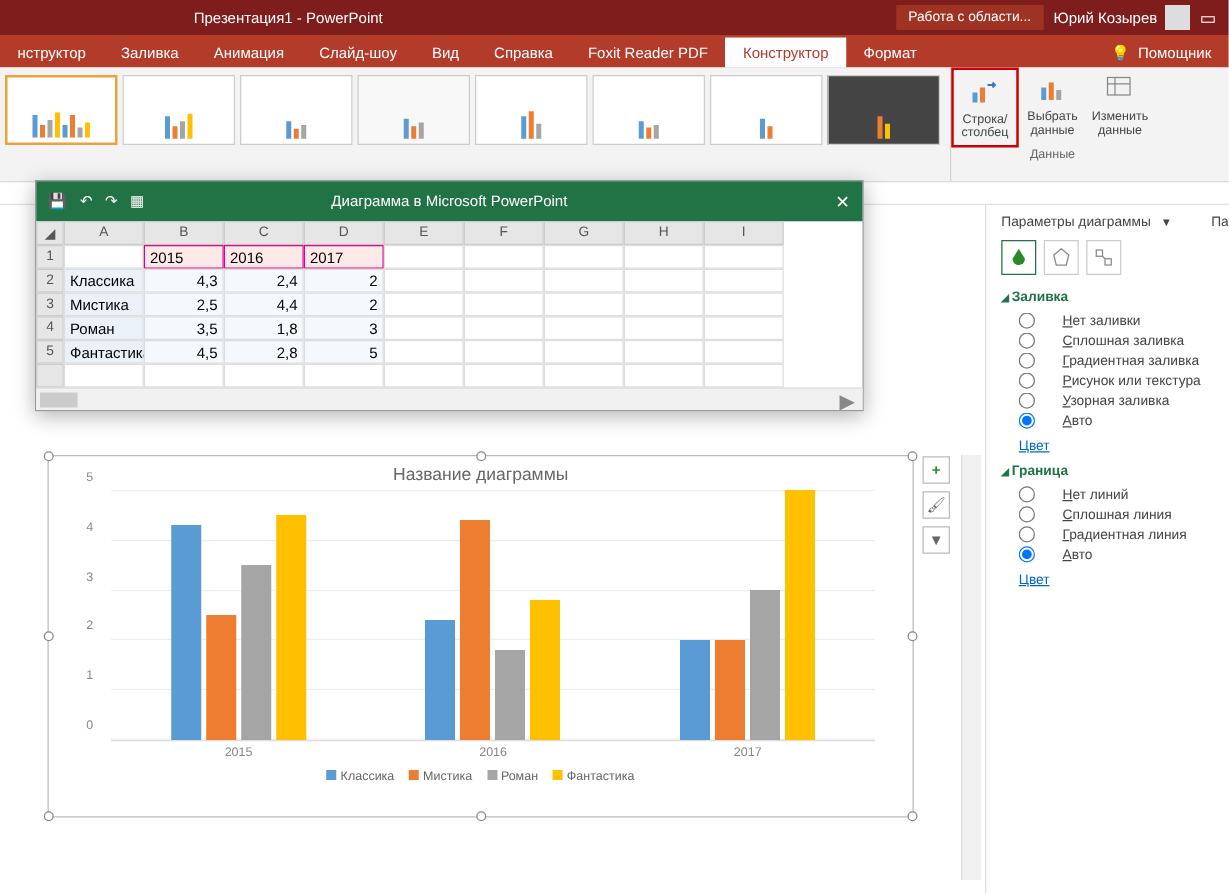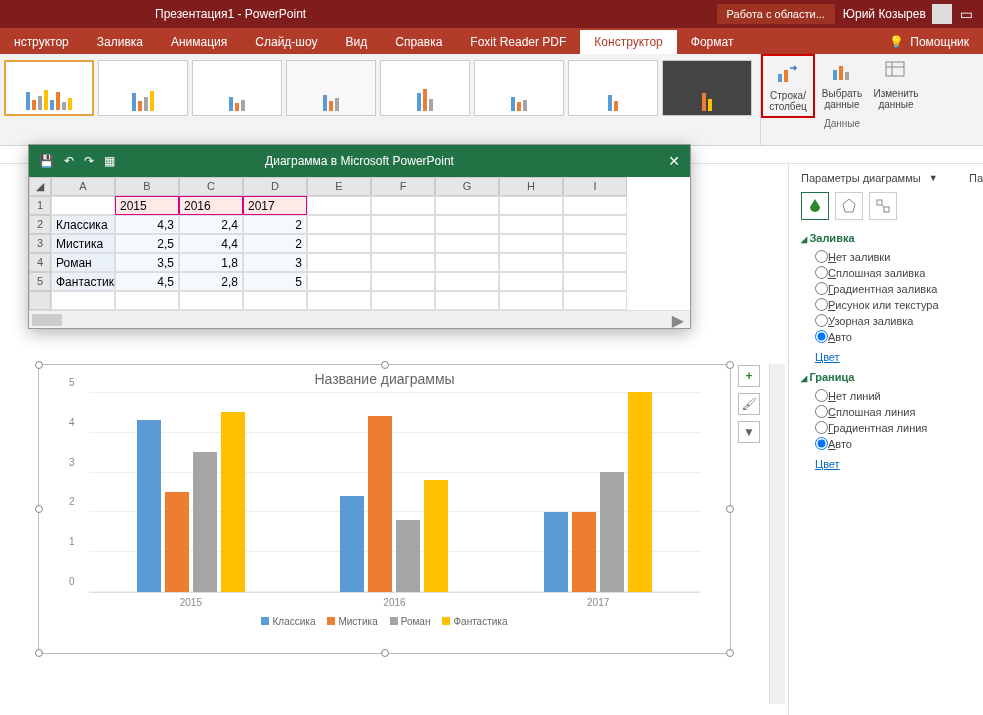--- a/index.html
+++ b/index.html
@@ -78,21 +78,21 @@
 
 .format-pane { position: absolute; right: 0; top: 164px; width: 195px; height: 551px; background: #fff; border-left: 1px solid #ddd; padding: 8px 0 8px 12px; font-size: 12px; overflow: hidden; }
 .format-pane h3 { color: #217346; font-size: 15px; font-weight: normal; margin-bottom: 10px; }
 .format-pane .param-row { display: flex; align-items: center; gap: 8px; font-size: 11px; color: #444; margin-bottom: 8px; }
 .format-pane .param-row .dd { font-size: 9px; }
 .format-pane .icon-tabs { display: flex; gap: 6px; margin-bottom: 12px; }
 .format-pane .icon-tab { width: 28px; height: 28px; border: 1px solid #ccc; display: flex; align-items: center; justify-content: center; }
 .format-pane .icon-tab.active { border-color: #217346; }
 .format-pane .section-title { color: #217346; font-size: 11px; font-weight: bold; margin: 8px 0 6px; cursor: pointer; }
 .format-pane .section-title::before { content: "◢ "; font-size: 8px; }
-.format-pane .radio-row { display: flex; align-items: center; gap: 0; font-size: 11px; color: #444; margin: 3px 0 3px 14px; }
+.format-pane .radio-row { display: flex; align-items: center; gap: 22px; font-size: 11px; color: #444; margin: 3px 0 3px 14px; }
 .format-pane .radio-row input { margin: 0; }
 .format-pane .link-row { font-size: 11px; color: #0066cc; margin: 8px 0 8px 14px; text-decoration: underline; cursor: pointer; }
 
 
 .slide-scroll { position: absolute; right: 198px; top: 200px; width: 16px; height: 340px; background: #f0f0f0; border-left: 1px solid #ddd; }
 </style>
 </head>
 <body>
 
 <div class="titlebar">

